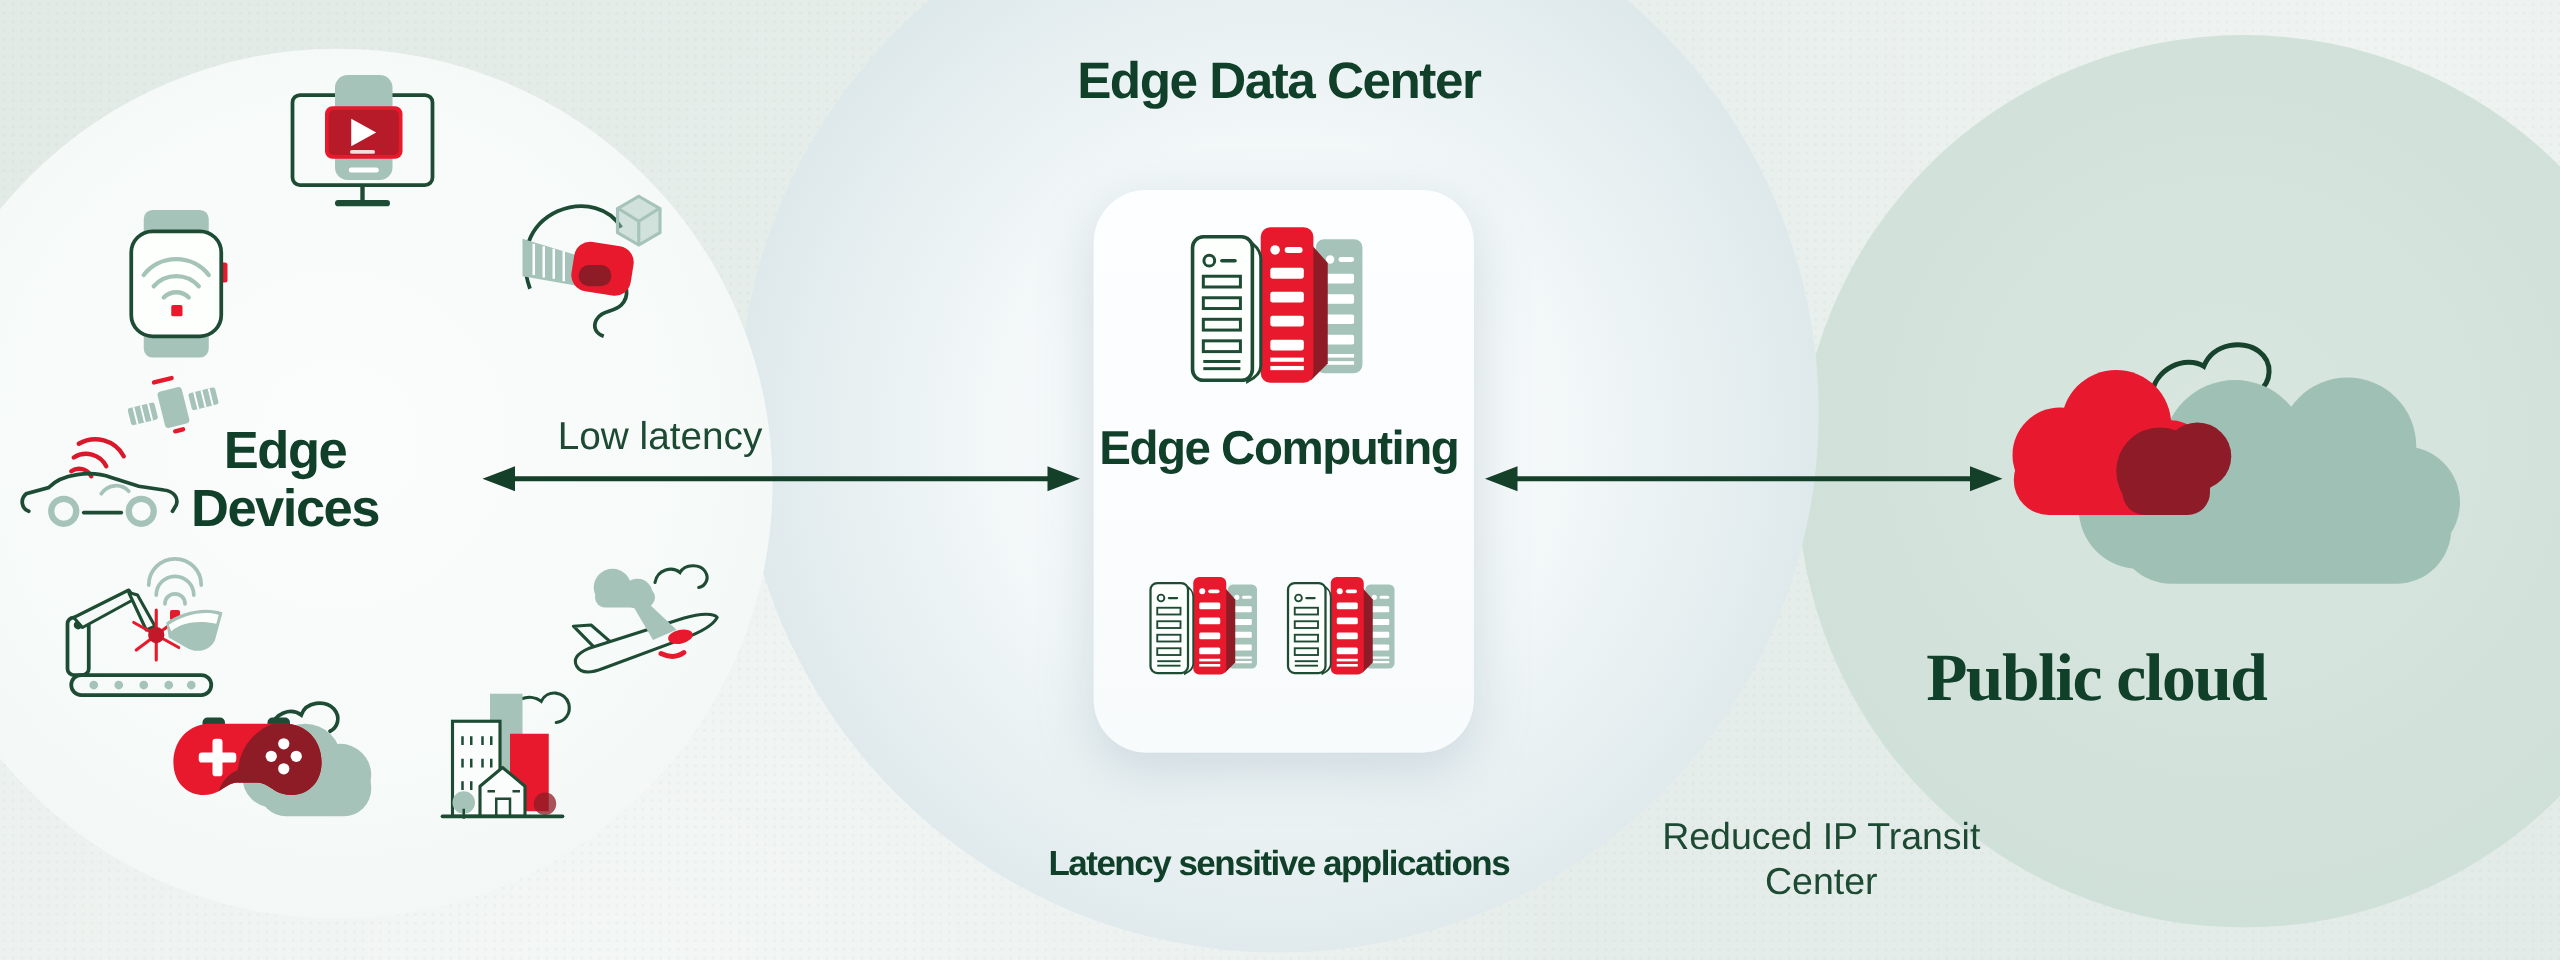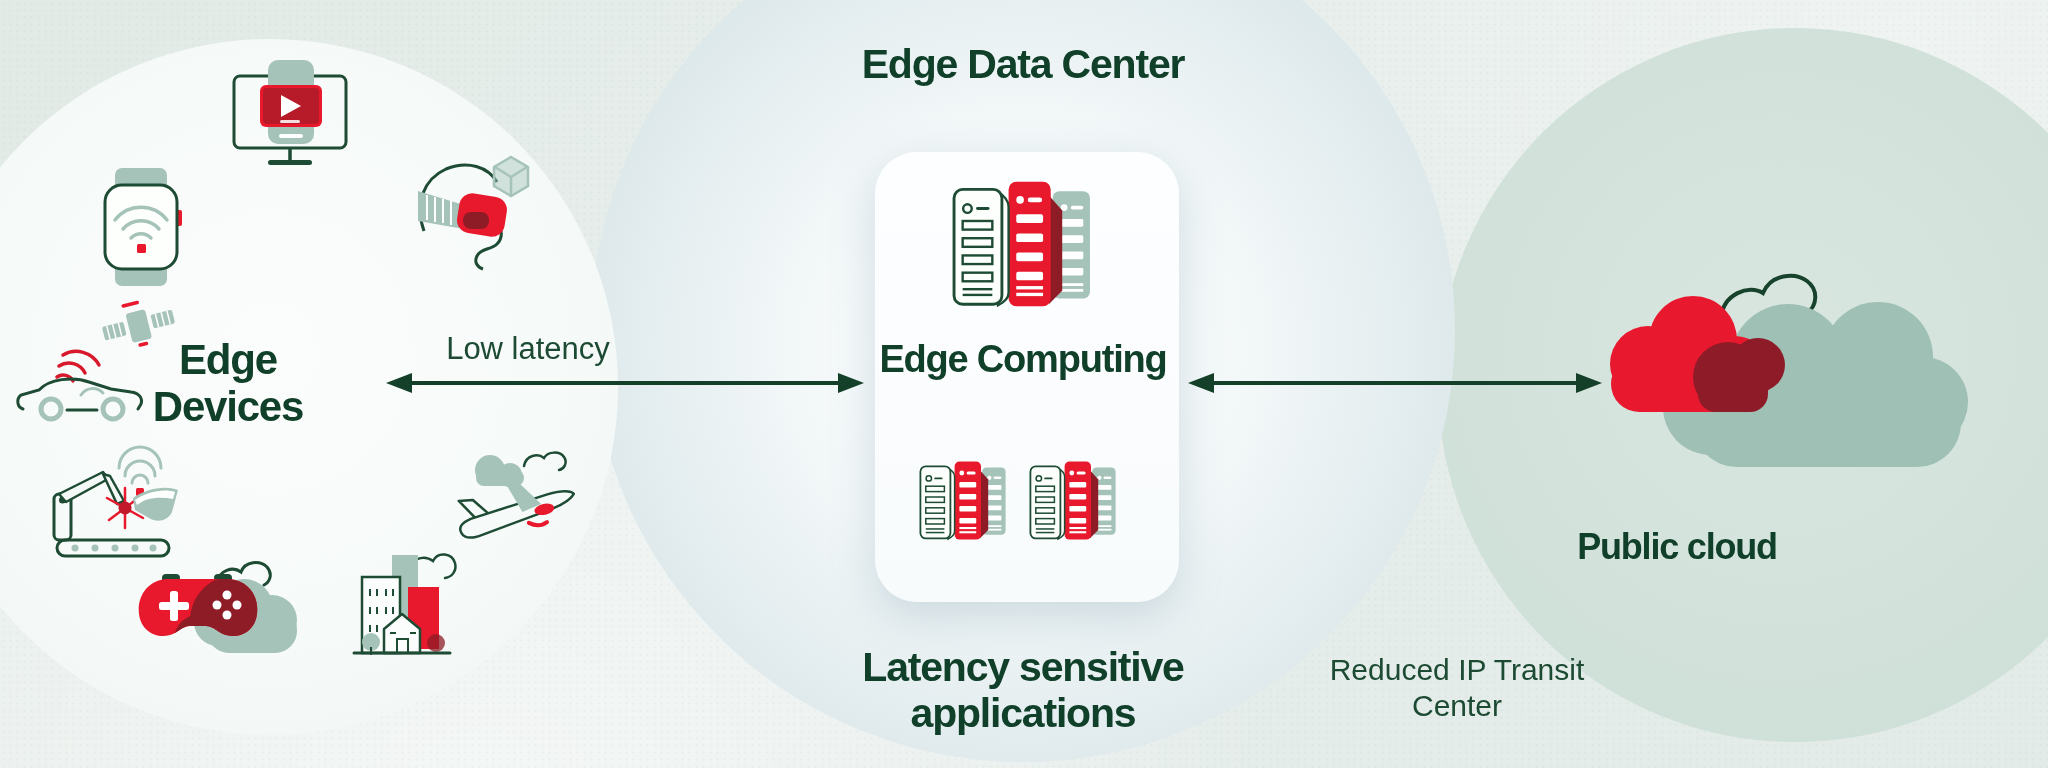--- a/index.html
+++ b/index.html
@@ -25,22 +25,22 @@
     background-color:#cfe0d9;}
   .circle-left2{z-index:3;} .circle-mid2{z-index:2;} .circle-right2{z-index:1;}
   .edge-box{position:absolute;left:875px;top:152px;width:304px;height:450px;border-radius:42px;z-index:4;
     background:linear-gradient(180deg,#fdfeff 0%,#f8fbfc 100%);
     box-shadow:0 14px 44px rgba(110,145,160,0.28);}
   .label{position:absolute;z-index:6;text-align:center;color:#11402a;}
   .h-bold{font-weight:bold;letter-spacing:-1.2px;}
   .t-edge-devices{left:108px;top:336px;width:240px;font-size:42px;line-height:47px;}
   .t-edge-data-center{left:773px;top:41px;width:500px;font-size:41px;}
   .t-edge-computing{left:873px;top:336px;width:300px;font-size:38px;line-height:47px;}
-  .t-latency{left:783px;top:644px;width:480px;font-size:41px;line-height:46px;}
-  .t-public-cloud{left:1477px;top:526px;width:400px;font-size:36px;}
+  .t-latency{left:783px;top:668px;width:480px;font-size:28px;line-height:46px;}
+  .t-public-cloud{left:1477px;top:511px;width:400px;font-size:54px;font-family:Liberation Serif, serif;}
   .t-low-latency{left:398px;top:331px;width:260px;font-size:31px;font-weight:normal;color:#1c4a33;letter-spacing:0;}
   .t-reduced{left:1327px;top:652px;width:260px;font-size:30px;line-height:36px;font-weight:normal;color:#1c4a33;}
   .icon{position:absolute;z-index:6;}
   svg{display:block;overflow:visible;}
 </style>
 </head>
 <body>
 
 <div class="stage">
   <div class="sweep1"></div>

